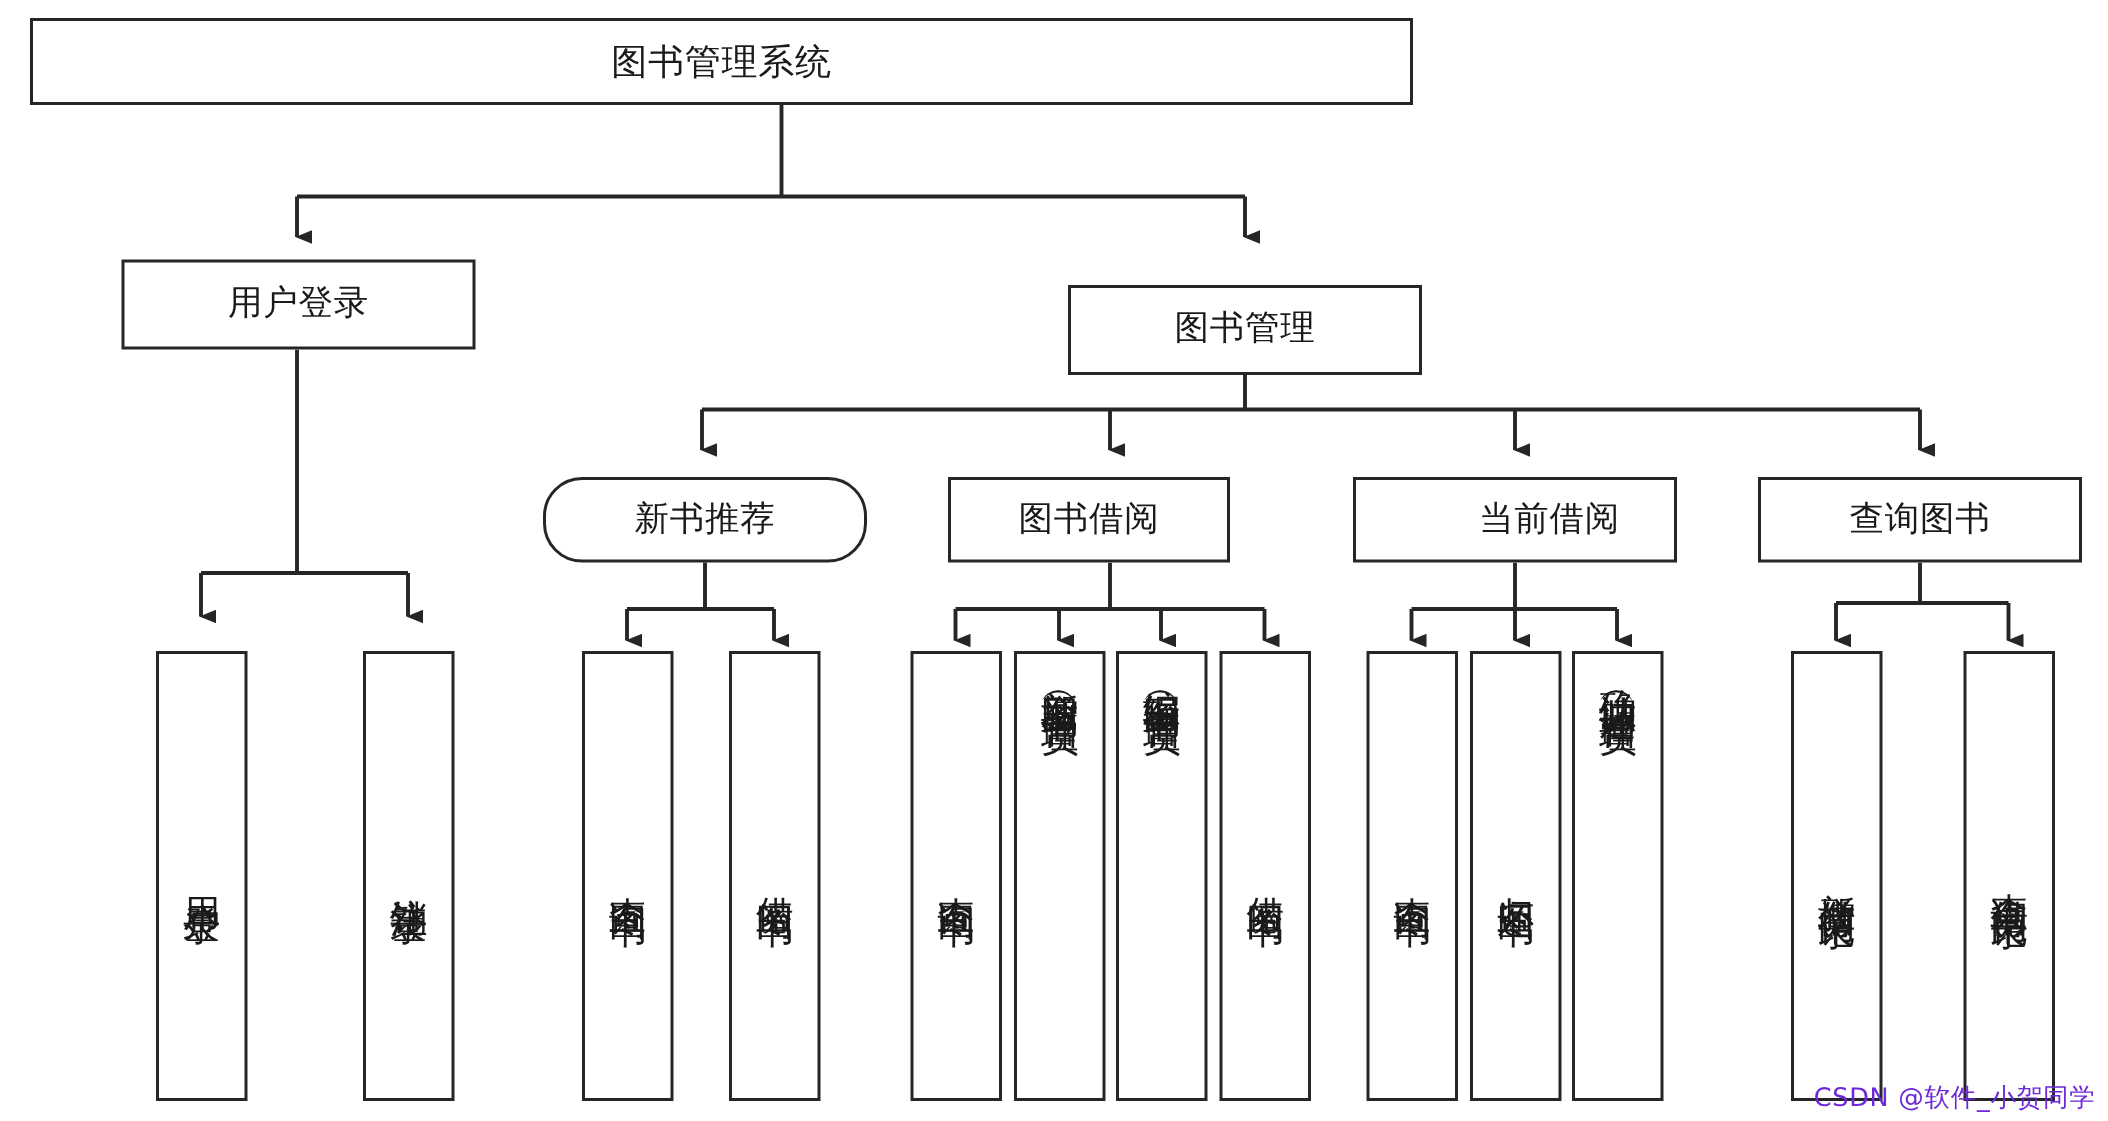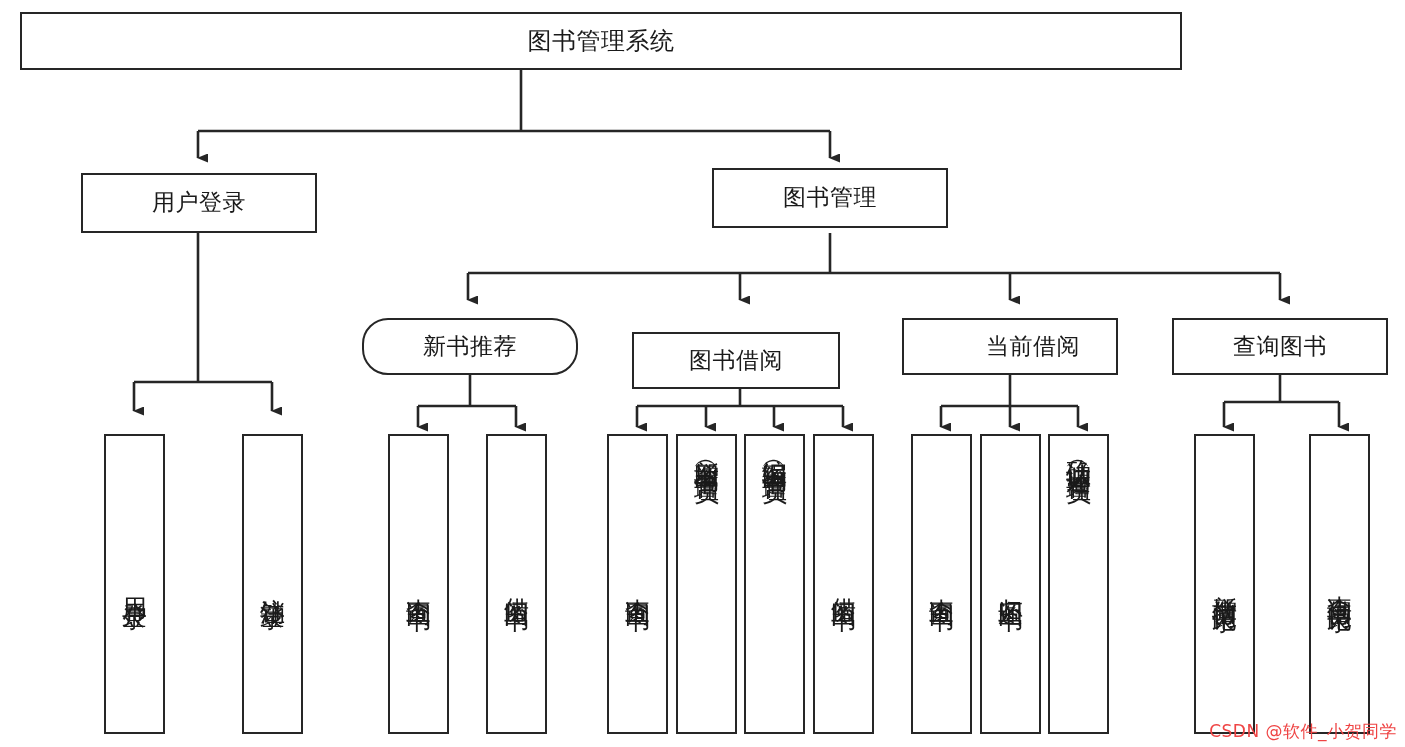--- a/index.html
+++ b/index.html
@@ -67,21 +67,21 @@
     align-items: center;
   }
   .node.vert.topalign .node-label {
     margin-top: 4px;
   }
   .watermark {
     position: absolute;
     right: 8px;
     bottom: 4px;
     font-size: 17px;
-    color: #ef4444;
+    color: #6d28d9;
     letter-spacing: 0.5px;
     z-index: 3;
     white-space: nowrap;
   }
 </style>
 </head>
 <body>
 
 <div id="diagram-root">
 
@@ -128,35 +128,35 @@
       <path d="M1010,406 L1010,427" marker-end="url(#arrow)"></path>
       <path d="M1078,406 L1078,427" marker-end="url(#arrow)"></path>
 
       <path d="M1280,375 L1280,402"></path>
       <path d="M1224,402 L1339,402"></path>
       <path d="M1224,402 L1224,427" marker-end="url(#arrow)"></path>
       <path d="M1339,402 L1339,427" marker-end="url(#arrow)"></path>
     </g>
   </svg>
 
-  <div class="node horiz root" style="left:20px; top:12px; width:1162px; height:58px;">
+  <div class="node horiz root" style="left:20px; top:12px; width:922px; height:58px;">
     <span class="node-label">图书管理系统</span>
   </div>
 
   <div class="node horiz" style="left:81px; top:173px; width:236px; height:60px;">
     <span class="node-label">用户登录</span>
   </div>
-  <div class="node horiz" style="left:712px; top:168px; width:236px; height:60px;">
+  <div class="node horiz" style="left:712px; top:190px; width:236px; height:60px;">
     <span class="node-label">图书管理</span>
   </div>
 
   <div class="node horiz" style="left:362px; top:318px; width:216px; height:57px;border-radius:26px;">
     <span class="node-label">新书推荐</span>
   </div>
-  <div class="node horiz" style="left:632px; top:332px; width:208px; height:57px;">
+  <div class="node horiz" style="left:632px; top:318px; width:188px; height:57px;">
     <span class="node-label">图书借阅</span>
   </div>
   <div class="node horiz" style="left:902px; top:318px; width:216px; height:57px;padding-left:46px;">
     <span class="node-label">当前借阅</span>
   </div>
   <div class="node horiz" style="left:1172px; top:318px; width:216px; height:57px;">
     <span class="node-label">查询图书</span>
   </div>
 
   <div class="node vert centered" style="left:104px; top:434px; width:61px; height:300px;">

